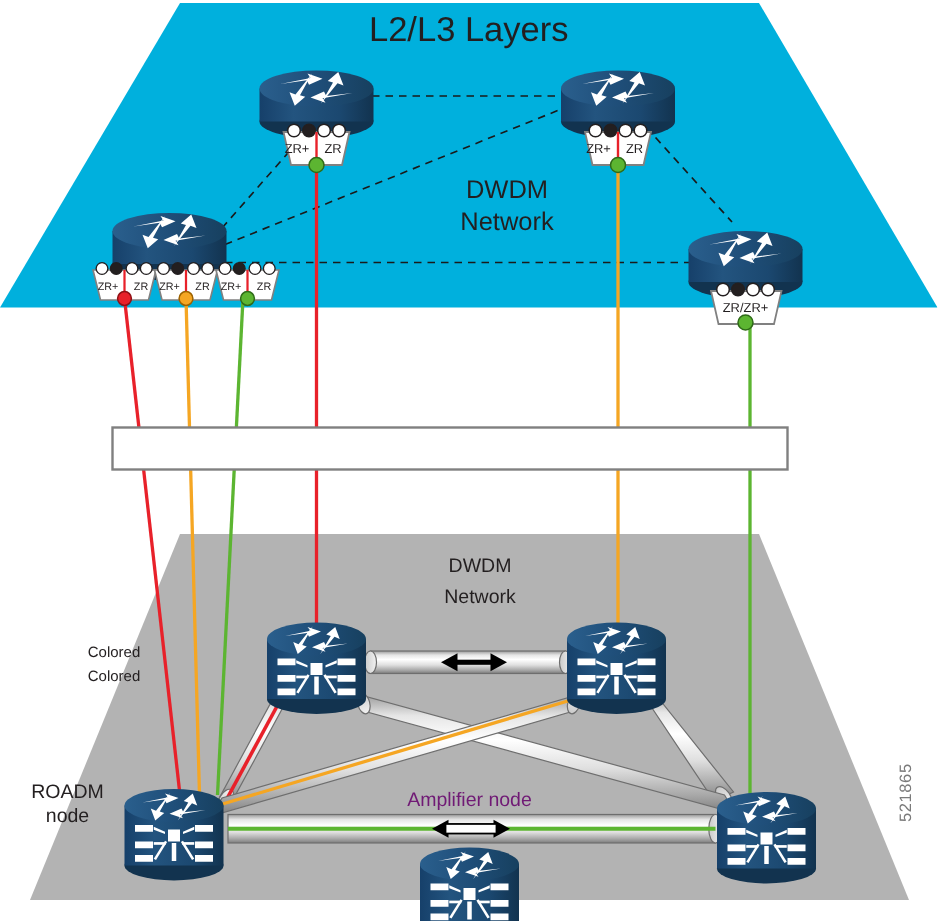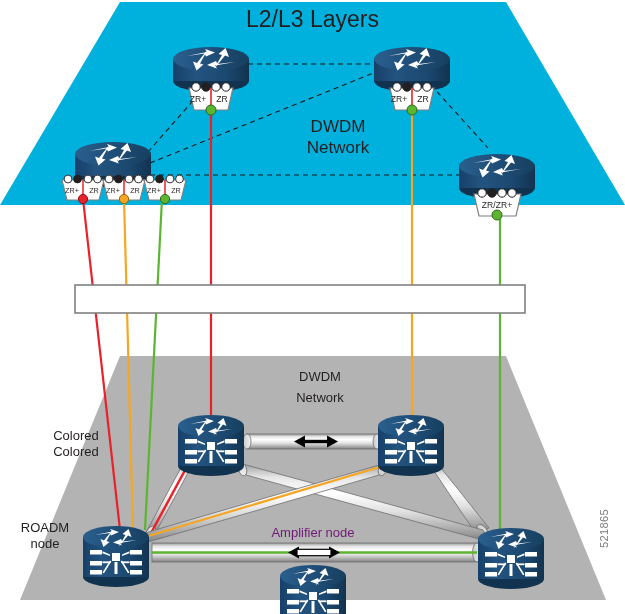--- a/index.html
+++ b/index.html
@@ -8,21 +8,21 @@
     font-family:"Liberation Sans","DejaVu Sans",sans-serif;
     color:#231f20;
   }
   #stage{position:absolute;left:0;top:0;width:625px;height:614px;}
   #stage svg{position:absolute;left:0;top:0;}
   .lbl{position:absolute;white-space:nowrap;}
   #l2l3-title{left:0;top:6px;width:625px;text-align:center;font-size:23px;color:#231f20;}
   #mpls-title{left:268px;top:116px;width:140px;text-align:center;font-size:17px;line-height:21px;color:#231f20;}
   #dwdm-title{left:240px;top:366px;width:160px;text-align:center;font-size:13px;line-height:21px;color:#231f20;}
   #ill-label{left:75px;top:289px;width:450px;text-align:center;font-size:16px;color:#231f20;}
-  #colored-optics{left:36px;top:428px;width:80px;text-align:center;font-size:13px;line-height:16px;color:#231f20;}
+  #colored-optics{left:36px;top:428px;width:80px;text-align:center;font-size:10px;line-height:16px;color:#231f20;}
   #roadm-node{left:6px;top:520px;width:78px;text-align:center;font-size:13px;line-height:16px;color:#231f20;}
   #amp-node{left:248px;top:525px;width:130px;text-align:center;font-size:13px;color:#701a75;}
   #watermark{
     left:598px;top:548px;font-size:11px;color:#7b7b7b;
     transform:rotate(-90deg);transform-origin:left top;
     letter-spacing:.4px;
   }
   .zrtxt{font-size:7.2px;fill:#231f20;font-family:"Liberation Sans","DejaVu Sans",sans-serif;}
   .zrtxt-big{font-size:8.6px;fill:#231f20;font-family:"Liberation Sans","DejaVu Sans",sans-serif;}
 </style>

